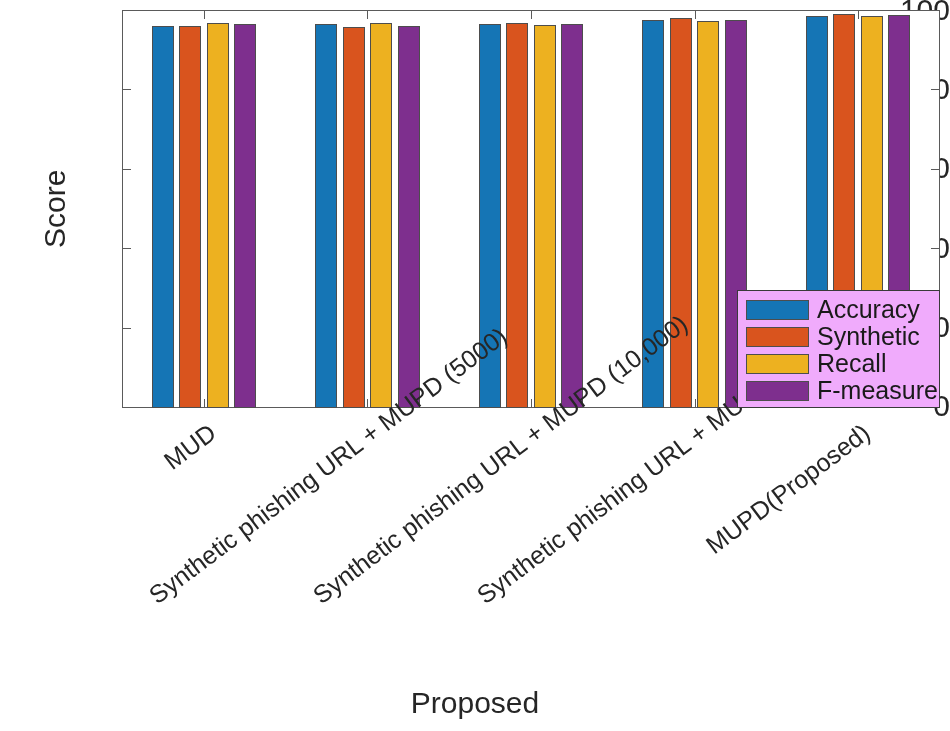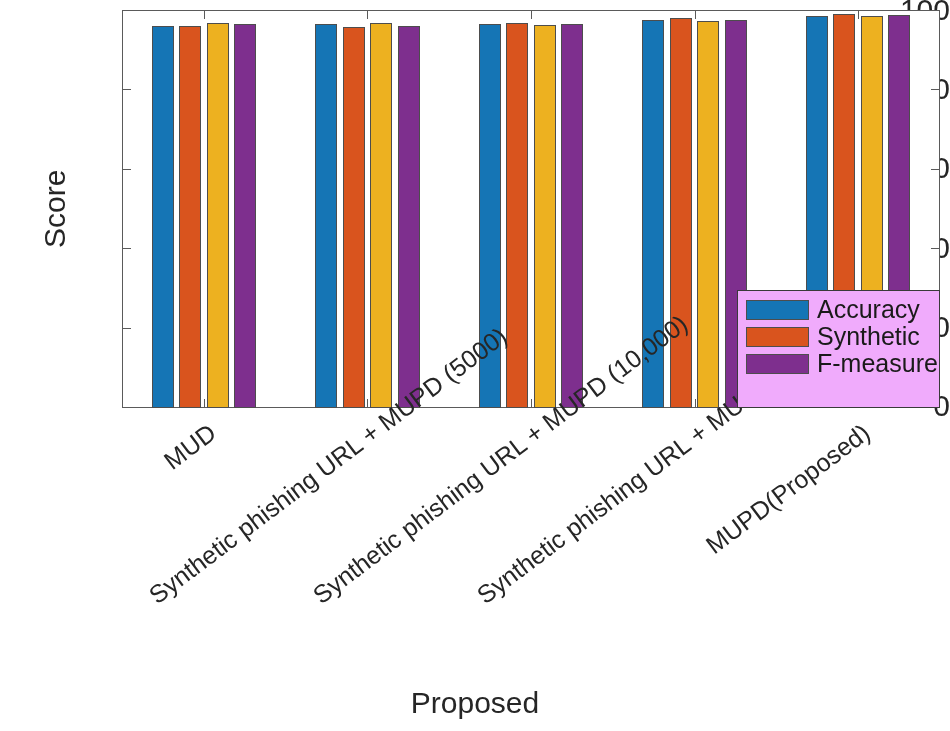--- a/index.html
+++ b/index.html
@@ -227,18 +227,22 @@
   <div class="legend">
     <div class="legend-row">
       <span class="legend-swatch" style="background: rgb(21, 117, 181);"></span>
       <span class="legend-text">Accuracy</span>
     </div>
     <div class="legend-row">
       <span class="legend-swatch" style="background: rgb(217, 84, 30);"></span>
       <span class="legend-text">Synthetic</span>
     </div>
     <div class="legend-row">
+      <span class="legend-swatch" style="background: rgb(237, 177, 32);"></span>
+      <span class="legend-text">Recall</span>
+    </div>
+    <div class="legend-row">
       <span class="legend-swatch" style="background: rgb(126, 47, 142);"></span>
       <span class="legend-text">F-measure</span>
     </div>
   </div>
 
 </div>
 
 </body></html>

